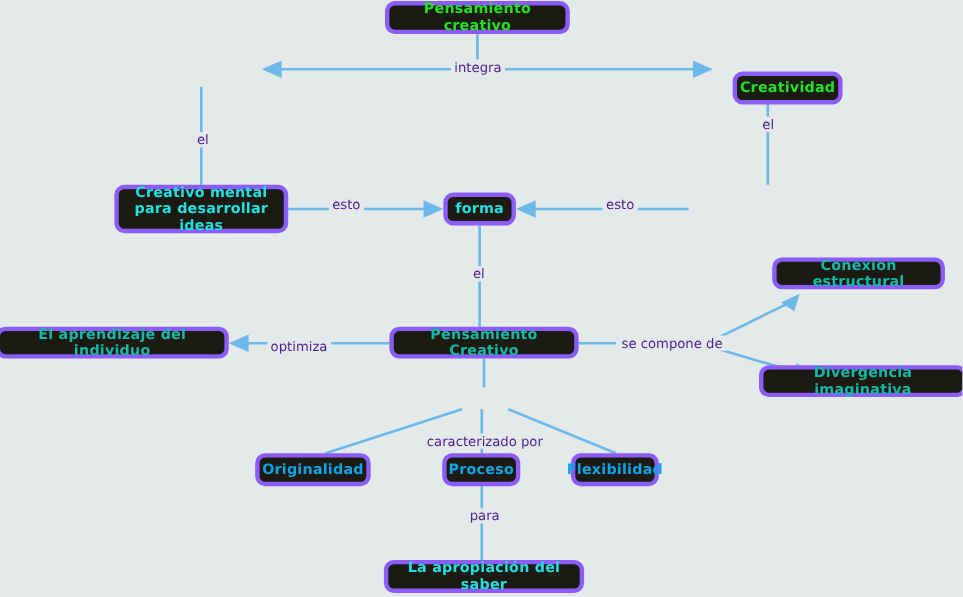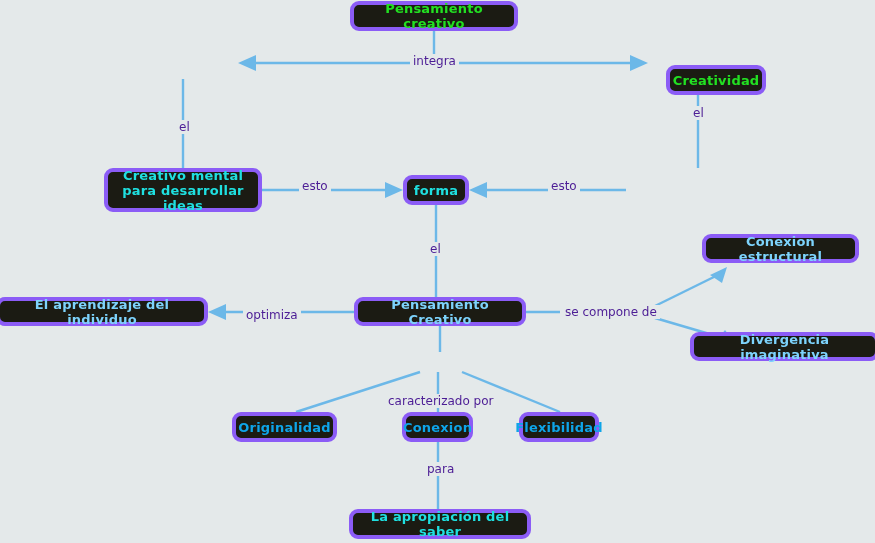--- a/index.html
+++ b/index.html
@@ -38,21 +38,21 @@
     text-align: center;
     font-weight: bold;
     font-size: 13px;
     line-height: 15px;
     letter-spacing: 0.2px;
     padding: 3px 10px;
     z-index: 5;
   }
   .node.c-green  { color: #22e022; }
   .node.c-cyan   { color: #1fe0e0; }
-  .node.c-red    { color: #7dd3fc; }
+  .node.c-red    { color: #14b8a6; }
   .node.c-orange { color: #0ea5e9; }
 
   .edge-label {
     position: absolute;
     font-size: 12px;
     font-weight: normal;
     color: #4c1d95;
     background: #e4e9ea;
     white-space: nowrap;
     padding: 0 3px;
@@ -129,21 +129,21 @@
   <div class="node c-red" style="left:354px;top:297px;width:172px;height:29px;">
       <span>Pensamiento Creativo</span>
     </div>
   <div class="node c-red" style="left:690px;top:332px;width:189px;height:29px;">
       <span>Divergencia imaginativa</span>
     </div>
   <div class="node c-orange" style="left:232px;top:412px;width:105px;height:30px;">
       <span>Originalidad</span>
     </div>
   <div class="node c-orange" style="left:402px;top:412px;width:71px;height:30px;">
-      <span>Conexion</span>
+      <span>Proceso</span>
     </div>
   <div class="node c-orange" style="left:519px;top:412px;width:80px;height:30px;">
       <span>Flexibilidad</span>
     </div>
   <div class="node c-cyan" style="left:349px;top:509px;width:182px;height:30px;">
       <span>La apropiación del saber</span>
     </div>
 
   <div class="edge-label" style="left:410px;top:54px;">integra</div>
   <div class="edge-label" style="left:176px;top:120px;">el</div>

